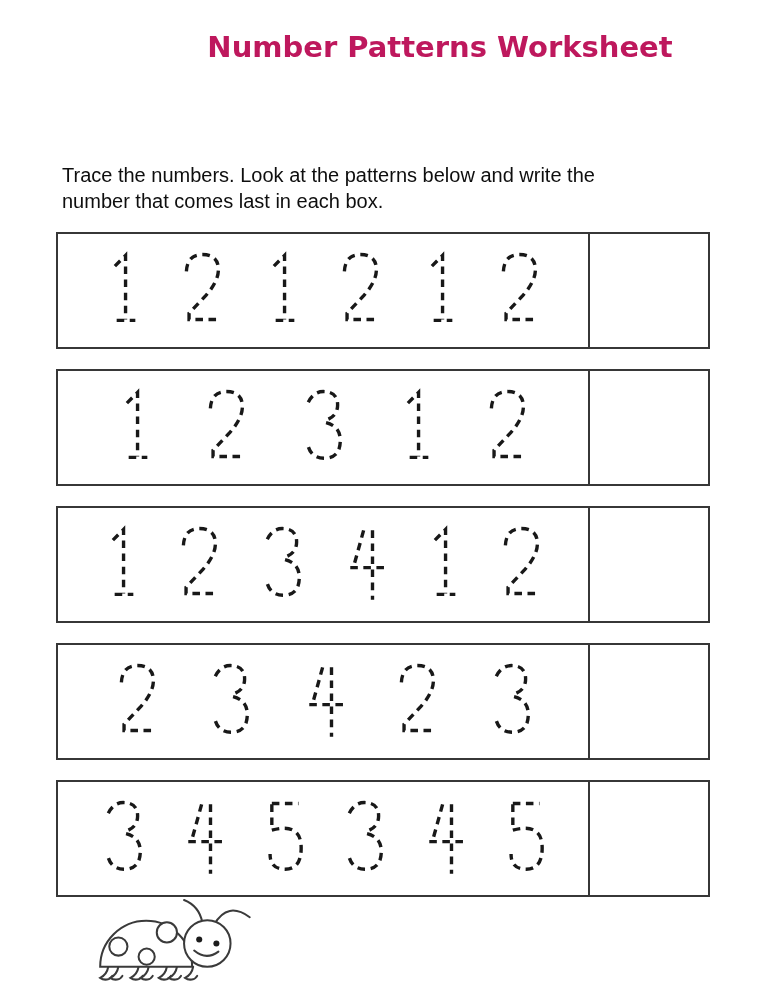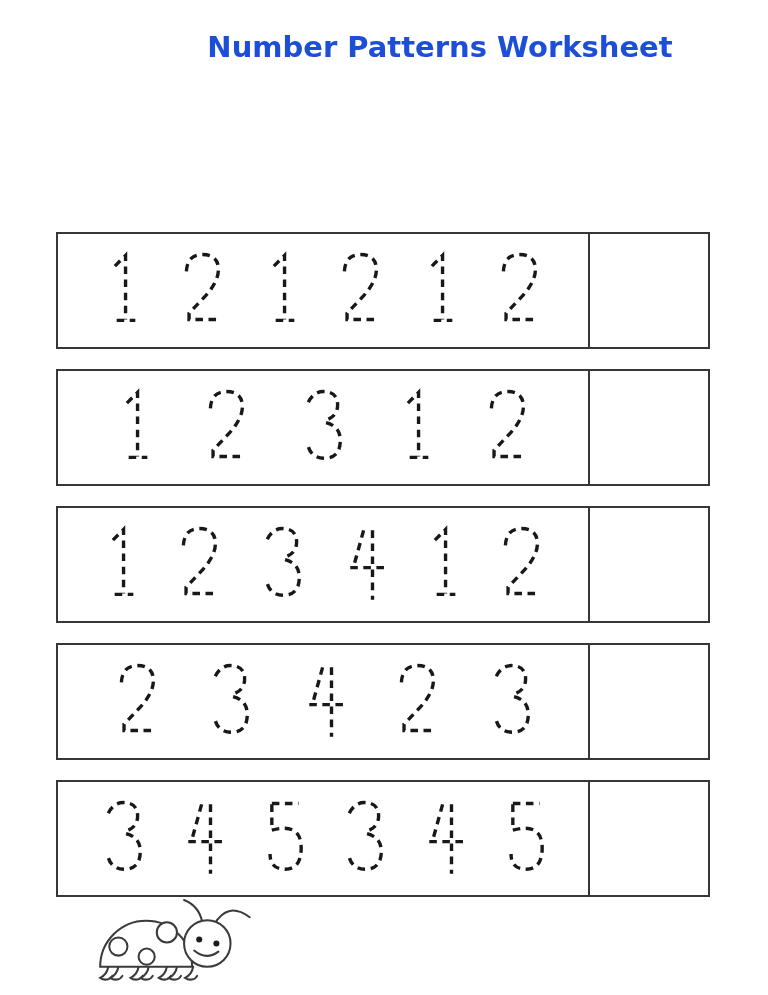--- a/index.html
+++ b/index.html
@@ -3,21 +3,21 @@
 <meta charset="utf-8">
 <style>
   html,body{margin:0;padding:0;background:#ffffff;}
   .page{
     position:relative;width:768px;height:995px;background:#ffffff;
     font-family:"Liberation Sans",sans-serif;color:#141414;overflow:hidden;
   }
   .title{
     position:absolute;top:30px;left:112px;right:0;text-align:center;
     font-family:"DejaVu Sans",sans-serif;font-size:29px;font-weight:600;
-    color:#1d4ed8;letter-spacing:0px;white-space:nowrap;
+    color:#be185d;letter-spacing:0px;white-space:nowrap;
   }
   .name-row{
     position:absolute;top:108px;left:428px;
     font-family:"DejaVu Sans",sans-serif;font-size:29px;color:#171717;
     white-space:nowrap;
   }
   .name-underline{
     display:inline-block;width:202px;height:1.02em;
     border-bottom:2.5px solid #171717;vertical-align:baseline;
   }
@@ -56,20 +56,24 @@
     <path id="digit-path-1" d="M18 17 L30 5 L30 77 M20 78 L41 78"></path>
     <path id="digit-path-2" d="M7 23 Q8 4 25 4 Q43 4 43 21 Q43 34 29 50 L10 70 L10 77 L44 77"></path>
     <path id="digit-path-3" d="M8 16 Q14 4 25 4 Q41 4 41 19 Q41 33 25 37 M28 39 Q44 43 44 59 Q44 79 26 79 Q12 79 8 66"></path>
     <path id="digit-path-4" d="M23 6 L12 46 M8 48 L46 48 M33 6 L33 84"></path>
     <path id="digit-path-5" d="M12 5 L42 5 M12 6 L12 32 M12 35 Q45 26 45 55 Q45 79 27 79 Q10 79 10 62"></path>
   </svg>
 
   <div class="title">Number Patterns Worksheet</div>
 
 
+  <div class="instructions">
+    <div>Trace the numbers. Look at the patterns below and write the</div>
+    <div>number that comes last in each box.</div>
+  </div>
 
   <div class="rows">
       <div class="row">
         <div class="digits">
           <svg class="digit" viewBox="8 0 36 90" width="32" height="80">
             <path d="M18 17 L30 5 L30 77 M20 78 L41 78"></path>
           </svg>
           <svg class="digit" viewBox="0 0 48 90" width="43" height="80">
             <path d="M7 23 Q8 4 25 4 Q43 4 43 21 Q43 34 29 50 L10 70 L10 77 L44 77"></path>
           </svg>

